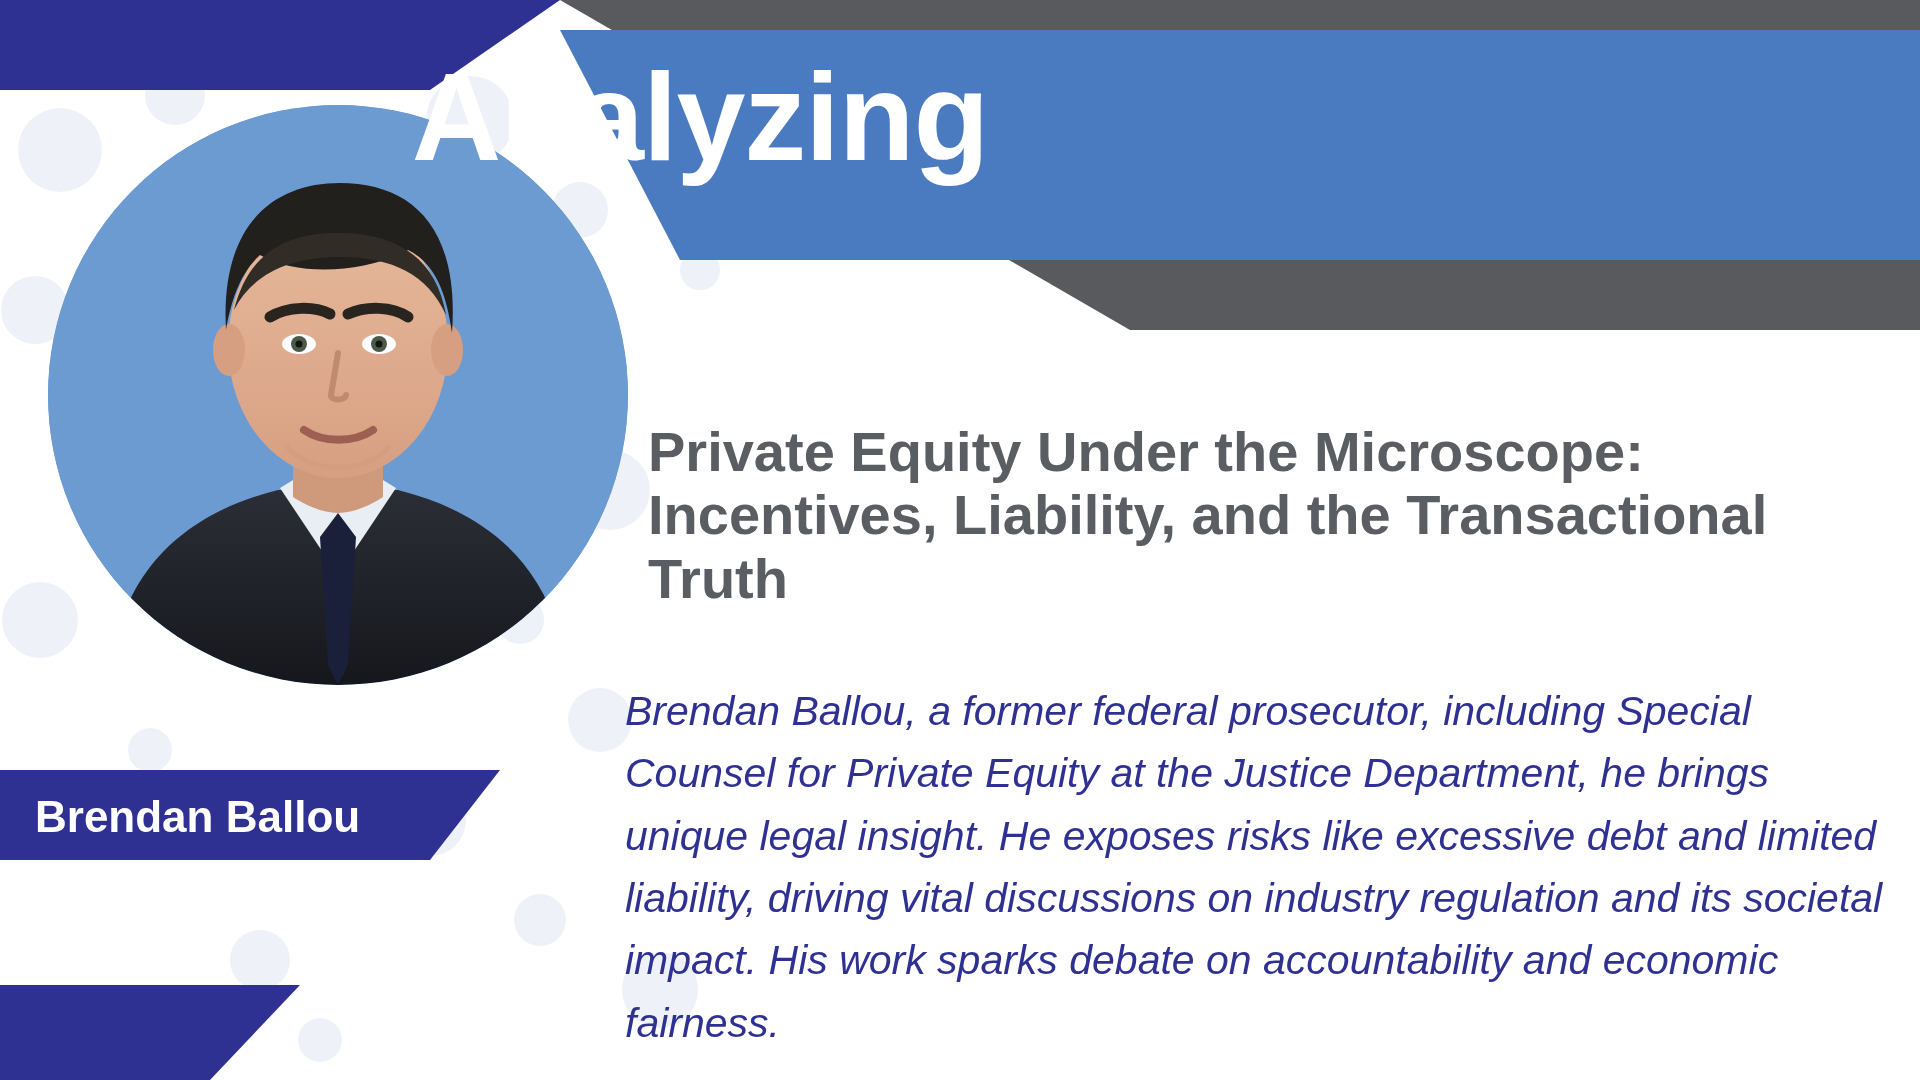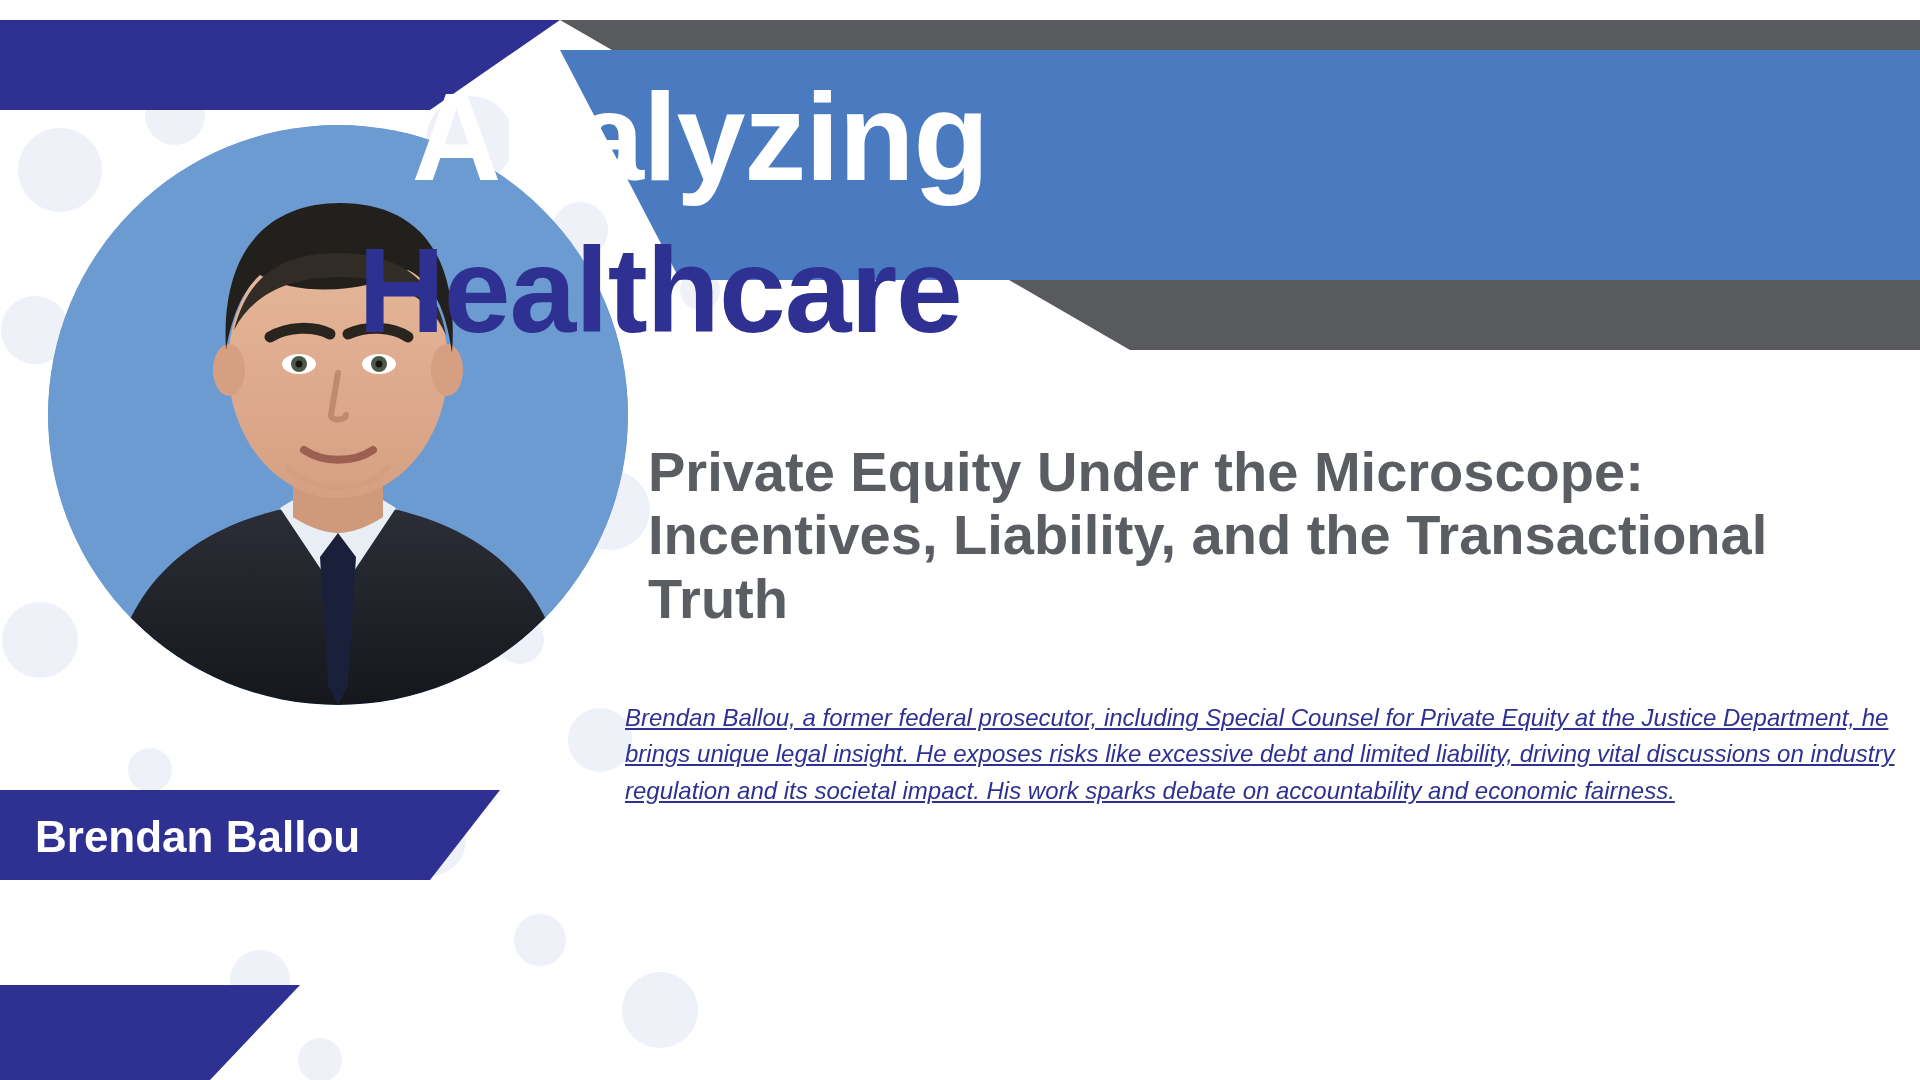--- a/index.html
+++ b/index.html
@@ -13,21 +13,20 @@
     overflow: hidden;
     font-family: "Liberation Sans", sans-serif;
     position: relative;
   }
 
   .stage {
     position: absolute;
     inset: 0;
     background: #ffffff;
     overflow: hidden;
-    margin-top: 20px;
   }
 
   
   .dots {
     position: absolute;
     left: 0;
     top: 60px;
     width: 760px;
     height: 1020px;
     z-index: 0;
@@ -173,26 +172,25 @@
     line-height: 1.13;
     font-weight: 700;
     color: #5a5d61;
     z-index: 5;
   }
   .session-desc {
     position: absolute;
     left: 625px;
     top: 680px;
     width: 1270px;
-    font-size: 24px;
+    font-size: 41px;
     line-height: 1.52;
     font-style: italic;
     color: #2f3192;
     z-index: 5;
-    text-decoration: underline;
   }
 </style>
 </head>
 <body>
 
 <div class="stage">
 
   <svg class="dots" viewBox="0 0 760 1020" xmlns="http://www.w3.org/2000/svg">
     <g fill="#eef1f8">
       <circle cx="60" cy="90" r="42"></circle>
@@ -218,21 +216,20 @@
 
   <div class="corner-top-left"></div>
   <div class="corner-bottom-left"></div>
 
   <div class="banner-wrap">
     <div class="banner-gray"></div>
     <div class="banner-blue"></div>
   </div>
 
   <div class="title-analyzing">Analyzing</div>
-  <div class="title-healthcare">Healthcare</div>
 
   <div class="photo-circle">
     <svg class="photo-art" viewBox="0 0 580 580" xmlns="http://www.w3.org/2000/svg">
       <defs>
         <clipPath id="circleClip">
             <circle cx="290" cy="290" r="290"></circle>
           </clipPath>
         <linearGradient id="suitGrad" x1="0" y1="0" x2="0" y2="1">
           <stop offset="0%" stop-color="#2b2e36"></stop>
           <stop offset="100%" stop-color="#15171c"></stop>

